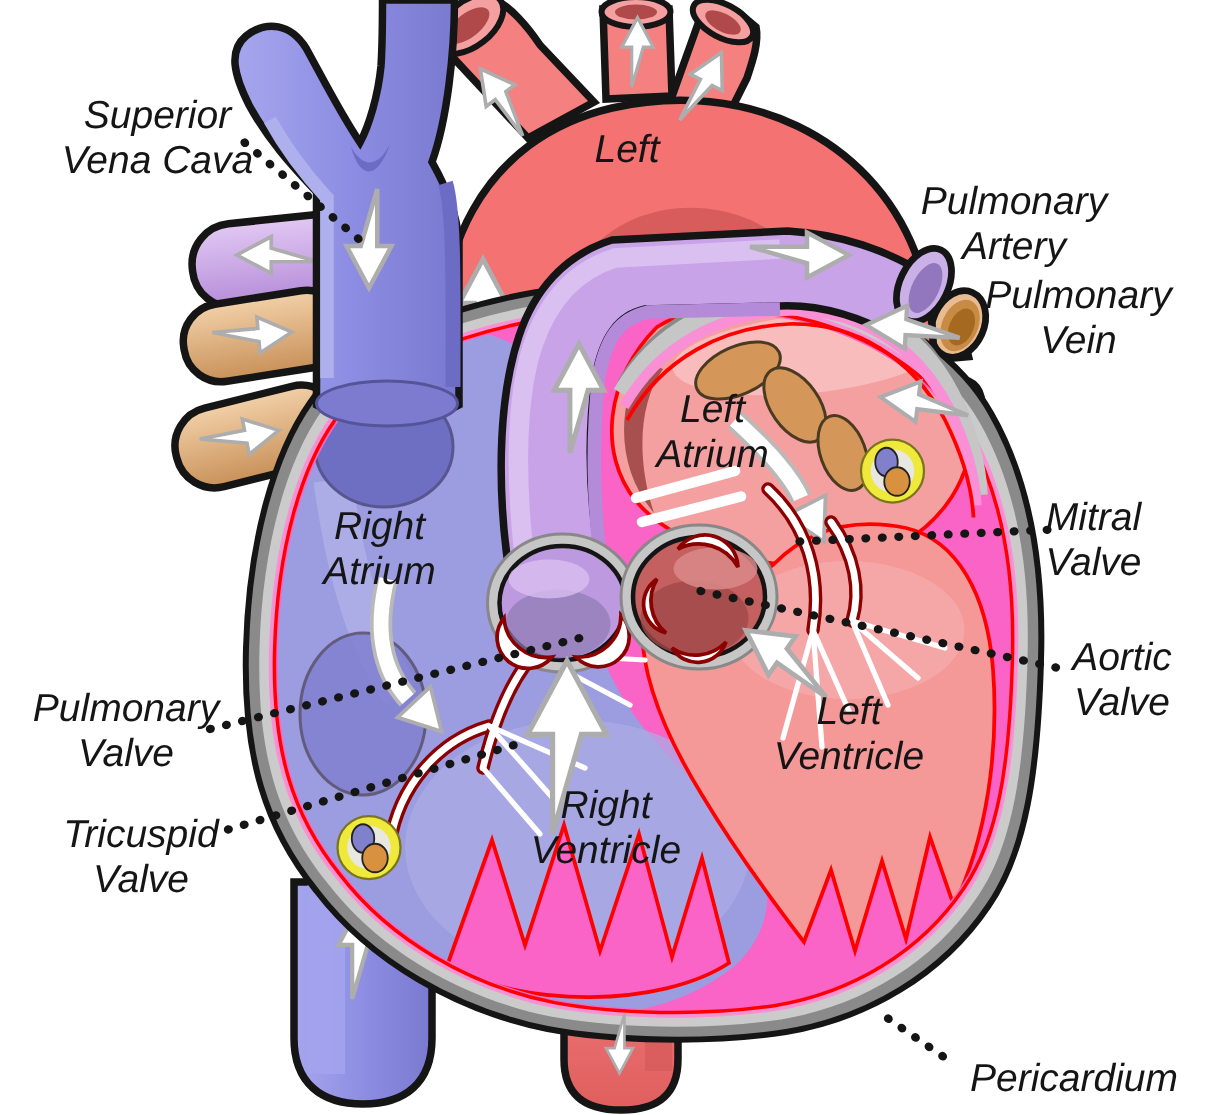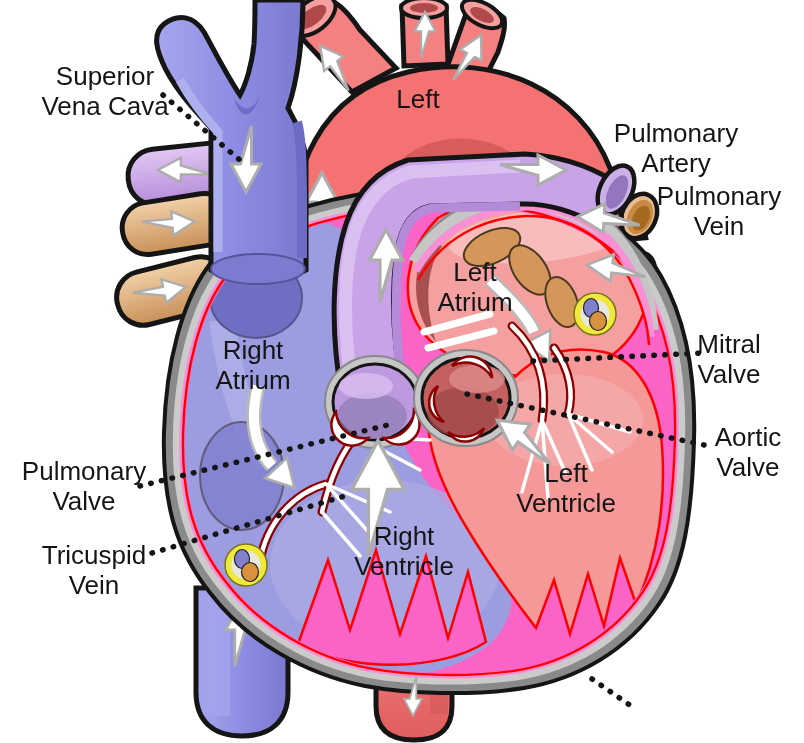--- a/index.html
+++ b/index.html
@@ -1,17 +1,17 @@
 <!DOCTYPE html>
 <html><head>
 <meta charset="utf-8">
 <style>
   html,body{margin:0;padding:0;background:#fff;}
   .stage{position:relative;width:804px;height:743px;background:#fff;overflow:hidden;
-         font-family:"Liberation Sans",sans-serif;}
+         font-family:"Liberation Sans",sans-serif;font-style:italic;}
   .stage svg{position:absolute;left:0;top:0;}
   .label{position:absolute;transform:translate(-50%,-50%);text-align:center;
          font-size:26px;line-height:1.14;color:#151515;white-space:pre-line;
          font-family:"Liberation Sans",sans-serif;}
 </style>
 </head>
 <body>
 
 <div class="stage">
 <svg width="804" height="743" viewBox="0 0 804 743">
@@ -246,16 +246,17 @@
 Valve</div>
   <div class="label" style="left:253px;top:366px">Right
 Atrium</div>
   <div class="label" style="left:748px;top:453px">Aortic
 Valve</div>
   <div class="label" style="left:84px;top:487px">Pulmonary
 Valve</div>
   <div class="label" style="left:566px;top:489px">Left
 Ventricle</div>
   <div class="label" style="left:94px;top:571px">Tricuspid
-Vein</div>
+Valve</div>
   <div class="label" style="left:404px;top:552px">Right
 Ventricle</div>
+  <div class="label" style="left:716px;top:719px">Pericardium</div>
 </div>
 
 </body></html>

